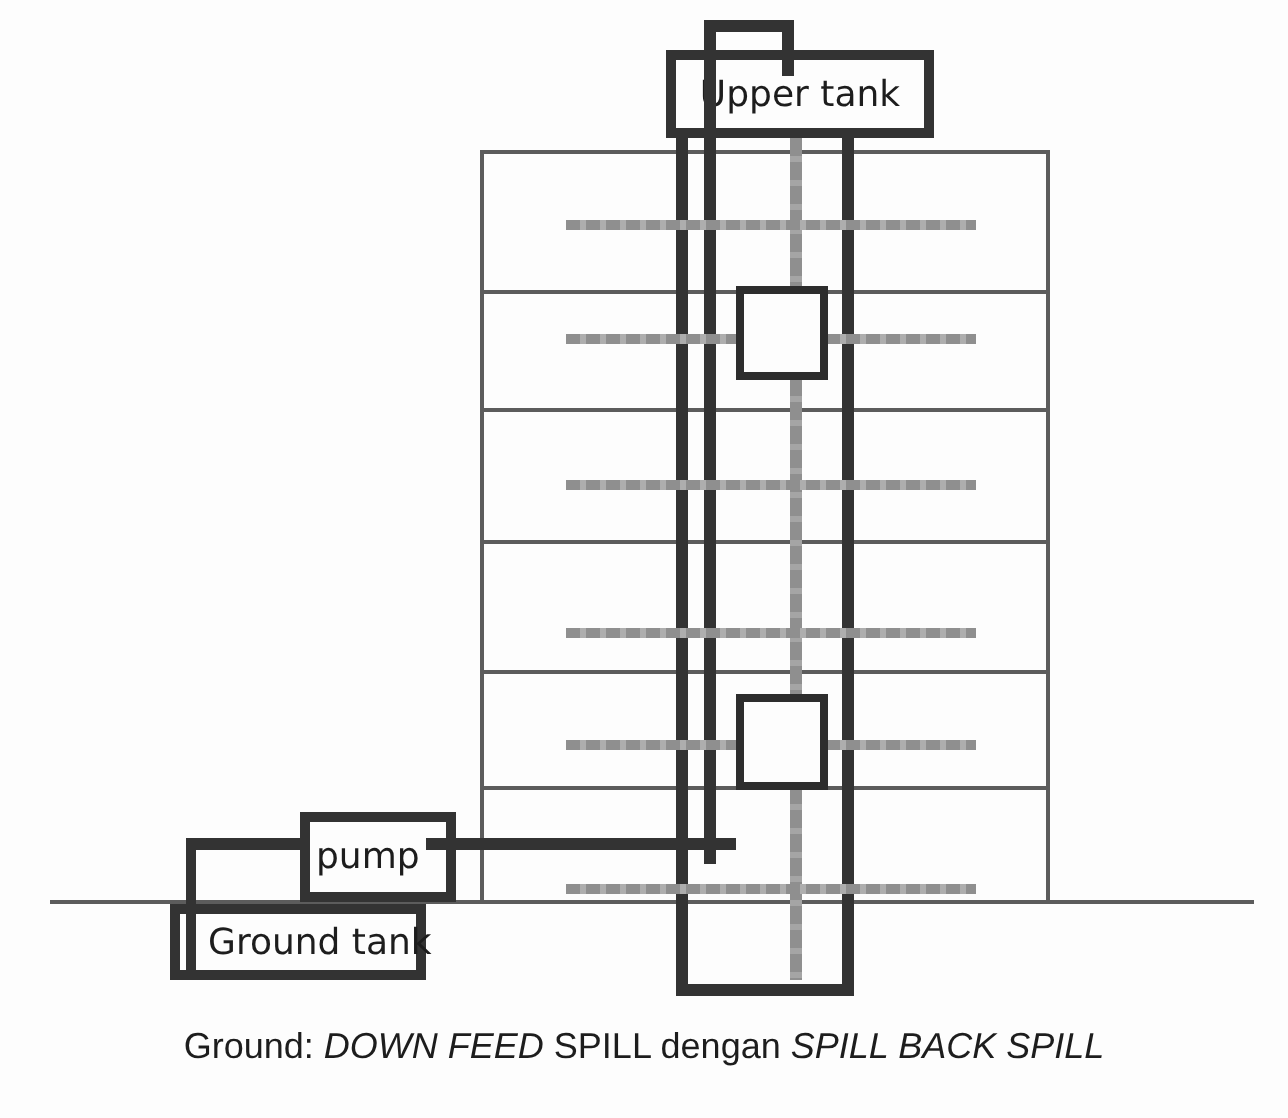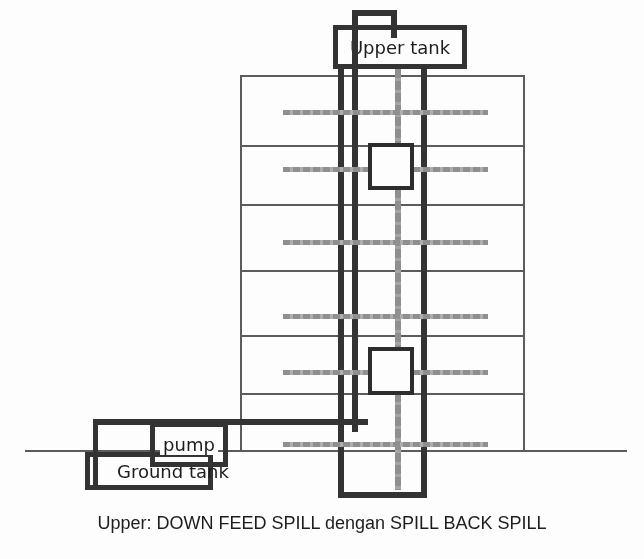--- a/index.html
+++ b/index.html
@@ -40,30 +40,30 @@
   .pump-pipe{left:93px;top:419px;width:275px;height:6px;}
   .suction{left:93px;top:419px;width:5px;height:68px;z-index:5;}
 
   
   .upper-tank{left:333px;top:25px;width:134px;height:44px;border:5px solid var(--dark);
     background:var(--paper);z-index:2;display:flex;align-items:center;justify-content:center;}
   .tank-label{font-size:18px;color:var(--ink);white-space:nowrap;}
   .spill{left:368px;width:46px;border:4px solid #2d2d2d;background:var(--paper);z-index:5;}
   .s1{top:143px;height:47px;}
   .s2{top:347px;height:48px;}
-  .pump-box{left:150px;top:422px;width:78px;height:45px;border:5px solid var(--dark);z-index:5;
-    display:flex;align-items:center;justify-content:center;}
+  .pump-box{left:150px;top:406px;width:78px;height:45px;border:5px solid var(--dark);z-index:5;
+    display:flex;align-items:center;}
   .pump-box .tank-label{background:var(--paper);padding:0 3px;line-height:20px;}
   .ground-tank{left:85px;top:452px;width:128px;height:38px;border:5px solid var(--dark);
-    background:var(--paper);z-index:4;display:flex;align-items:center;padding-left:27px;}
+    background:var(--paper);z-index:4;display:flex;align-items:center;padding-left:14px;}
 
   
   .caption{left:0;top:513px;width:644px;text-align:center;z-index:6;
     font-family:"Liberation Sans",sans-serif;font-size:18px;color:var(--ink);white-space:nowrap;}
-  .caption .it{}
+  .caption .it{font-style:italic;}
 </style>
 </head>
 <body>
 
 <div class="canvas">
 
   <div class="abs building"></div>
   <div class="abs floor f1"></div>
   <div class="abs floor f2"></div>
   <div class="abs floor f3"></div>
@@ -97,16 +97,16 @@
 
   <div class="abs pump-box">
     <span class="tank-label">pump</span>
   </div>
 
   <div class="abs ground-tank">
     <span class="tank-label">Ground tank</span>
   </div>
 
   <div class="abs caption">
-    <span>Upper: </span><span class="it">DOWN FEED</span><span> SPILL dengan </span><span class="it">SPILL BACK SPILL</span>
+    <span>Ground: </span><span class="it">DOWN FEED</span><span> SPILL dengan </span><span class="it">SPILL BACK SPILL</span>
   </div>
 
 </div>
 
 </body></html>

